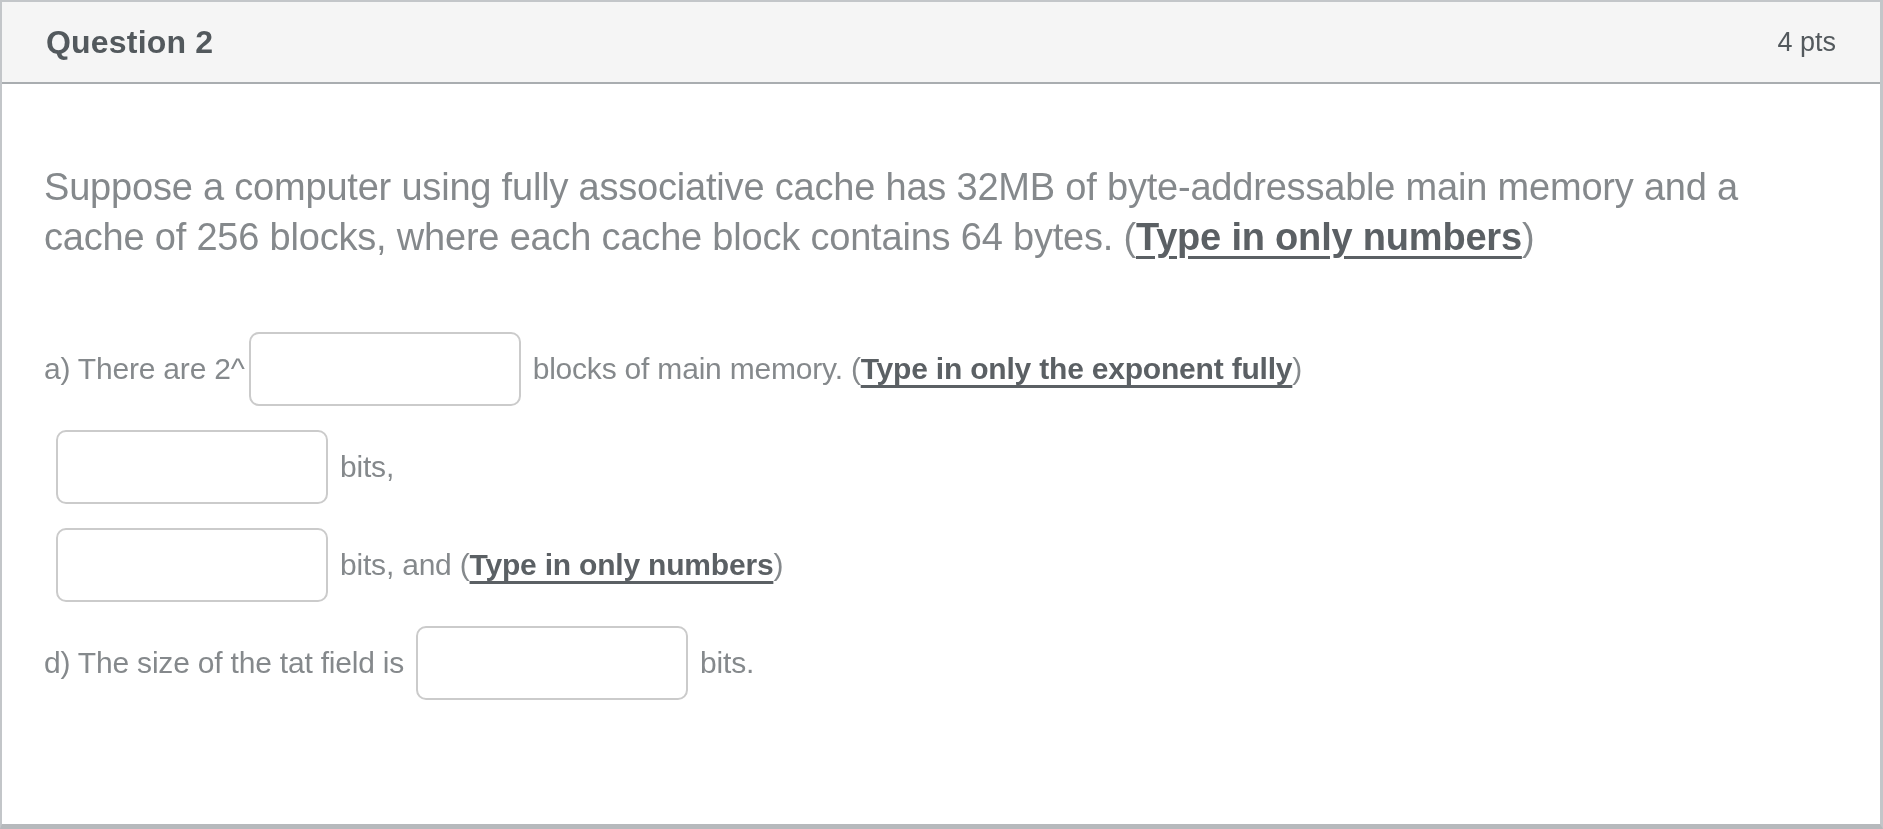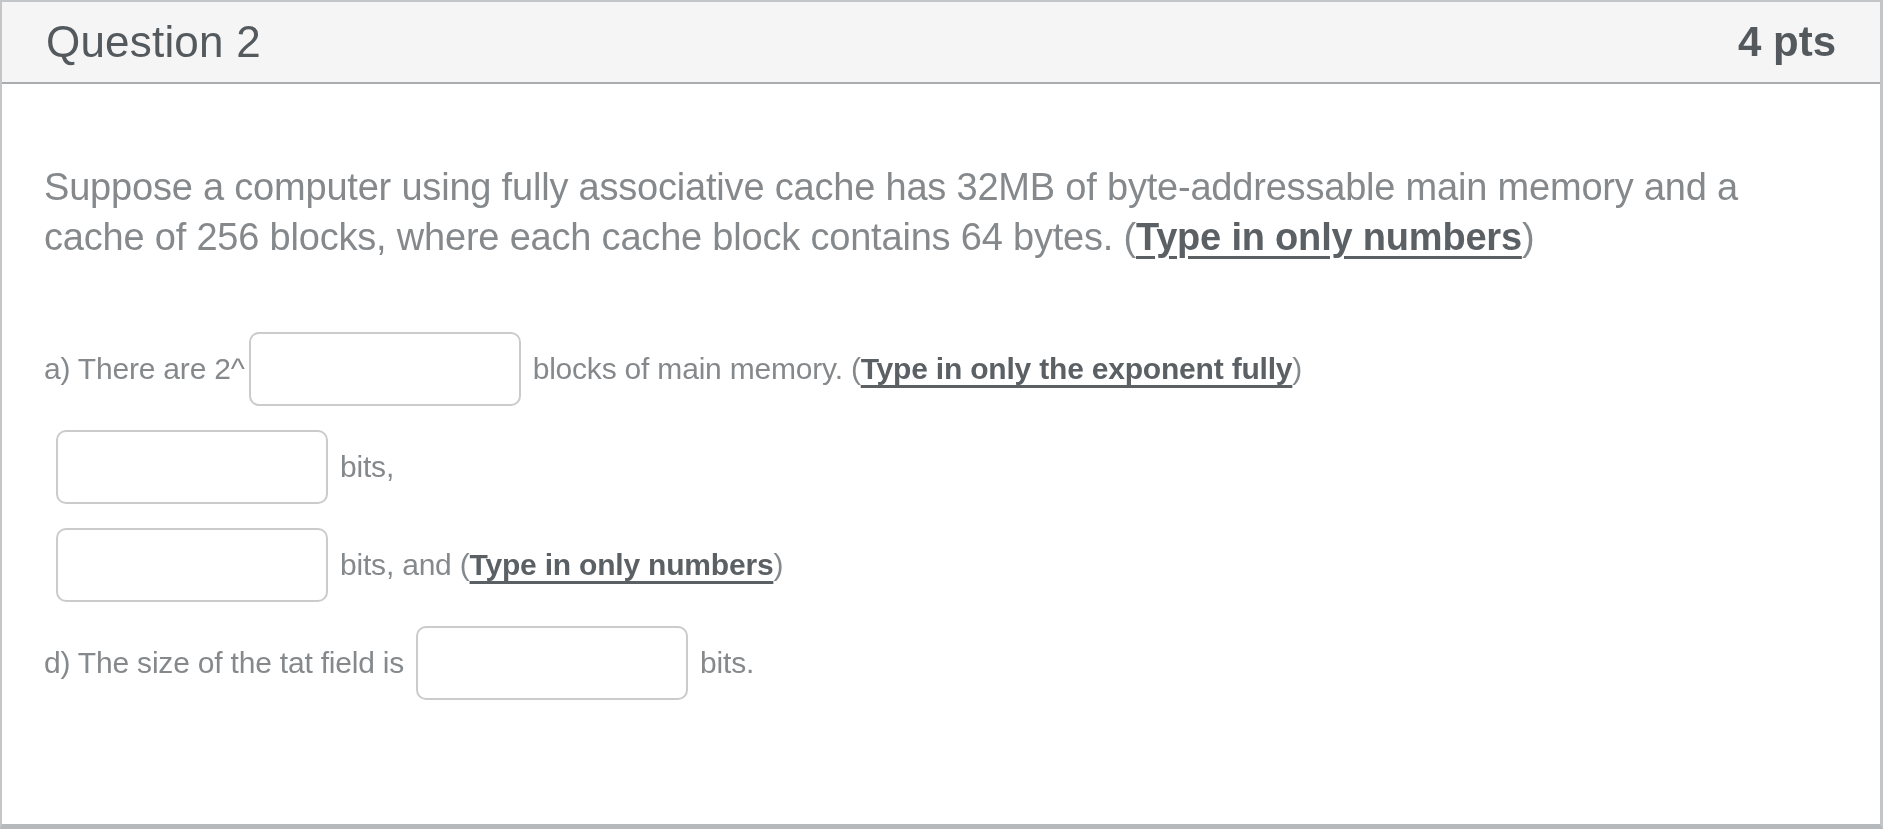--- a/index.html
+++ b/index.html
@@ -23,24 +23,24 @@
     overflow:hidden;
   }
   .q-header{
     height:82px;box-sizing:border-box;
     background:var(--header-bg);
     border-bottom:2px solid var(--header-divider);
     display:flex;align-items:center;justify-content:space-between;
     padding:0 44px;
   }
   .q-title{
-    font-size:44px;font-weight:400;color:var(--title-text);letter-spacing:.2px;
+    font-size:32px;font-weight:700;color:var(--title-text);letter-spacing:.2px;
   }
   .q-points{
-    font-size:42px;font-weight:700;color:var(--title-text);
+    font-size:27px;font-weight:400;color:var(--title-text);
   }
   .q-body{padding:0 42px;}
   .q-text{
     margin:78px 0 0 0;
     max-width:1800px;
     font-size:38px;line-height:50px;font-weight:300;
     letter-spacing:-0.2px;
     color:var(--body-text);
   }
   .emph{

